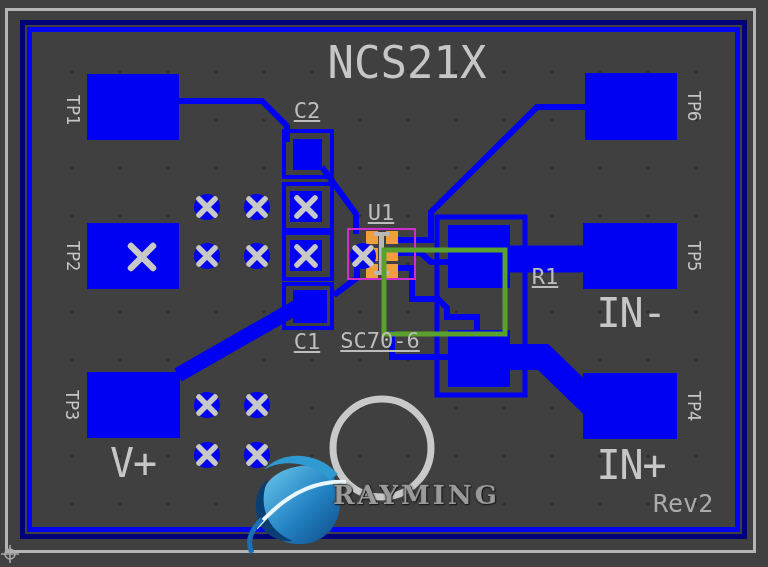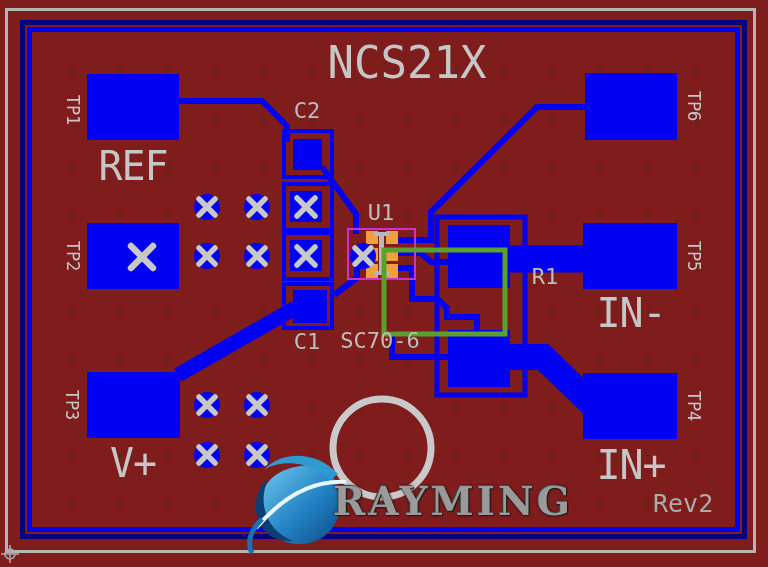--- a/index.html
+++ b/index.html
@@ -1,37 +1,37 @@
 <!DOCTYPE html>
 <html><head>
 <meta charset="utf-8">
 <style>
   html,body{margin:0;padding:0;background:#111;}
-  .screen{position:relative;width:768px;height:567px;background:#7f1d1d;overflow:hidden;
+  .screen{position:relative;width:768px;height:567px;background:#404040;overflow:hidden;
           font-family:"DejaVu Sans Mono",monospace;}
   
   .frame{position:absolute;left:5px;top:8px;width:751px;height:545px;
          border:3px solid #b5b5b5;box-sizing:border-box;}
   
   .outline-navy{position:absolute;left:20px;top:20px;width:727px;height:519px;
          border:5px solid #000078;box-sizing:border-box;}
   .outline-blue{position:absolute;left:2px;top:2px;right:2px;bottom:2px;
          border:5px solid #0004f0;box-sizing:border-box;}
   .dotgrid{position:absolute;left:36px;top:34px;right:38px;bottom:40px;
          background-image:radial-gradient(circle,#2f2f2f 1.2px,transparent 1.7px);
          background-size:48px 48px;background-position:12px 14px;}
   svg.layer{position:absolute;left:0;top:0;}
   .lbl{position:absolute;color:#c6c6c6;line-height:1;white-space:nowrap;}
   .tpref{width:48px;height:20px;font-size:17px;text-align:center;transform:rotate(90deg);}
   .net{width:92px;font-size:40px;text-align:center;letter-spacing:-1px;}
   .title{width:250px;font-size:44px;text-align:center;}
-  .comp{font-size:22px;text-align:center;color:#bdbdbd;}
+  .comp{font-size:22px;text-align:center;color:#bdbdbd;text-decoration:underline;}
   .rev{font-size:25px;font-weight:normal;color:#ababab;}
   .onword{width:76px;font-size:46px;font-weight:bold;text-align:center;color:#c9c9c9;letter-spacing:1px;}
-  .wmtitle{font-family:"DejaVu Serif",serif;font-weight:bold;font-size:39px;letter-spacing:3px;
+  .wmtitle{font-family:"DejaVu Serif",serif;font-weight:bold;font-size:26px;letter-spacing:3px;
            color:#9a9a9a;text-shadow:1px 1px 0 #1d1d1d,-1px -1px 0 #4a4a4a,0 0 3px #000;}
   .wmsub{font-family:"DejaVu Serif",serif;font-weight:bold;font-size:16px;letter-spacing:3px;
            color:#8d8d8d;text-shadow:1px 1px 0 #1d1d1d,0 0 2px #000;}
 </style>
 </head>
 <body>
 
 <div class="screen">
 
   <div class="frame"></div>
@@ -158,21 +158,20 @@
 
   <div class="lbl title" style="left:282px;top:41px;">NCS21X</div>
 
   <div class="lbl tpref" style="left:47px;top:100px;">TP1</div>
   <div class="lbl tpref" style="left:47px;top:246px;">TP2</div>
   <div class="lbl tpref" style="left:46px;top:395px;">TP3</div>
   <div class="lbl tpref" style="left:668px;top:96px;">TP6</div>
   <div class="lbl tpref" style="left:668px;top:246px;">TP5</div>
   <div class="lbl tpref" style="left:668px;top:396px;">TP4</div>
 
-  <div class="lbl net" style="left:87px;top:146px;">REF</div>
   <div class="lbl net" style="left:87px;top:443px;">V+</div>
   <div class="lbl net" style="left:585px;top:445px;">IN+</div>
   <div class="lbl net" style="left:585px;top:293px;">IN-</div>
 
   <div class="lbl comp" style="left:277px;top:100px;width:60px;">C2</div>
   <div class="lbl comp" style="left:351px;top:202px;width:60px;">U1</div>
   <div class="lbl comp" style="left:330px;top:286px;width:100px;margin-top:44px;">SC70-6</div>
   <div class="lbl comp" style="left:277px;top:331px;width:60px;">C1</div>
   <div class="lbl comp" style="left:515px;top:266px;width:60px;">R1</div>
 

